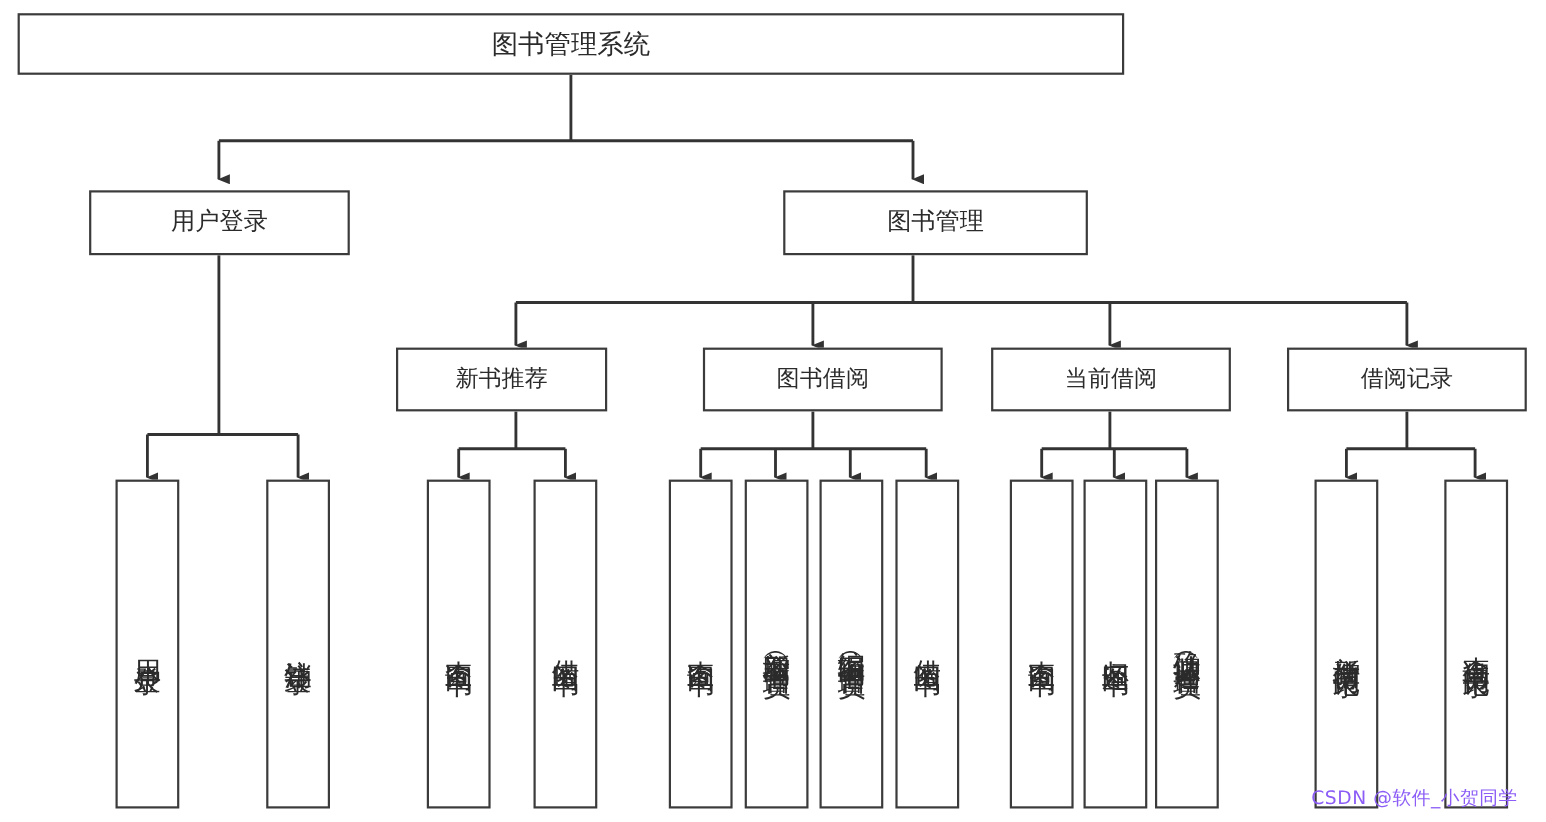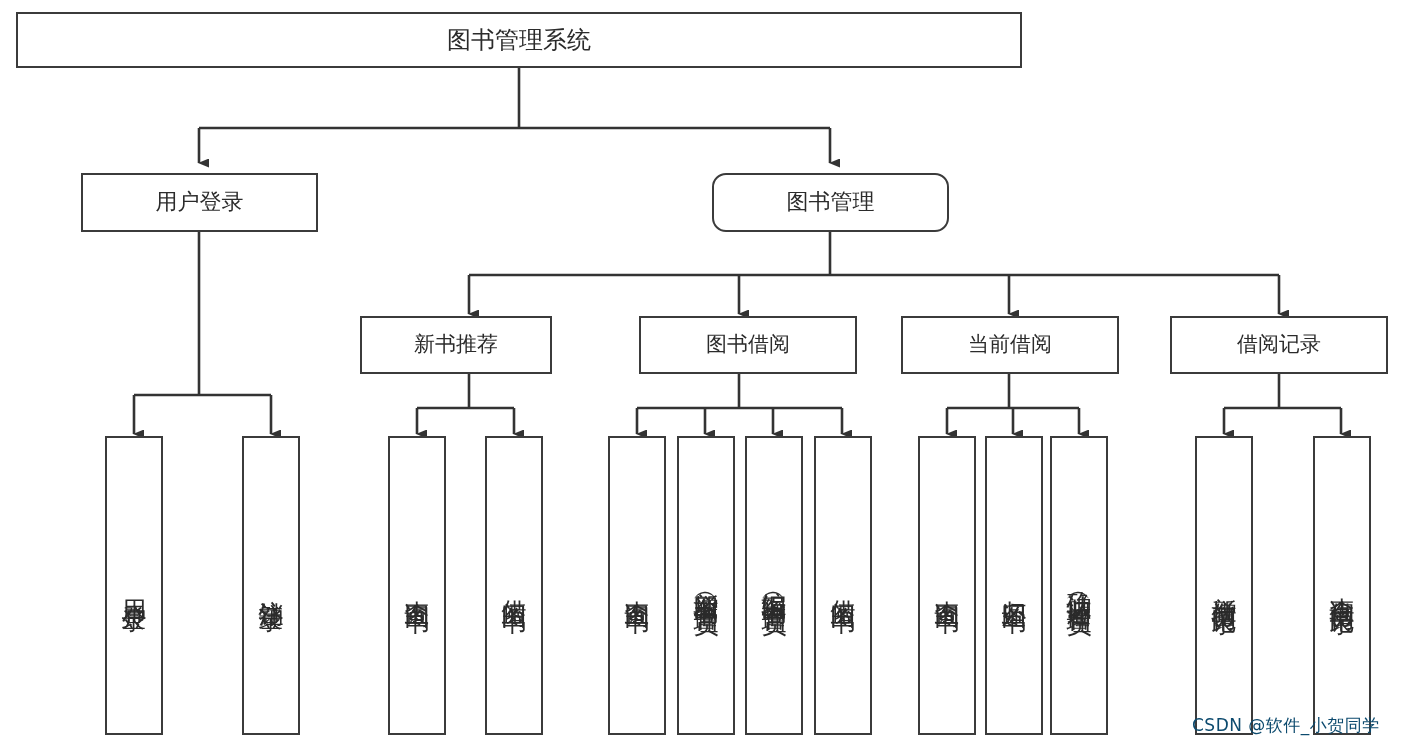--- a/index.html
+++ b/index.html
@@ -43,21 +43,21 @@
     text-orientation:upright;
     font-size:25px;
     letter-spacing:3px;
     line-height:1;
     white-space:nowrap;
   }
   .watermark{
     position:absolute;
     left:1192px;top:714px;
     font-size:17px;
-    color:#0c4a6e;
+    color:#8b5cf6;
     letter-spacing:0.5px;
     white-space:nowrap;
     user-select:none;
   }
 </style>
 </head>
 <body>
 
 <div id="canvas">
 
@@ -111,21 +111,21 @@
     </g>
   </svg>
 
   <div class="node root" style="left:16px;top:12px;width:1006px;height:56px;">
     <span class="label">图书管理系统</span>
   </div>
 
   <div class="node lvl1" style="left:81px;top:173px;width:237px;height:59px;">
     <span class="label">用户登录</span>
   </div>
-  <div class="node lvl1" style="left:712px;top:173px;width:237px;height:59px;border-radius:14px;">
+  <div class="node lvl1" style="left:712px;top:173px;width:277px;height:59px;">
     <span class="label">图书管理</span>
   </div>
 
   <div class="node lvl2" style="left:360px;top:316px;width:192px;height:58px;">
     <span class="label">新书推荐</span>
   </div>
   <div class="node lvl2" style="left:639px;top:316px;width:218px;height:58px;">
     <span class="label">图书借阅</span>
   </div>
   <div class="node lvl2" style="left:901px;top:316px;width:218px;height:58px;">

